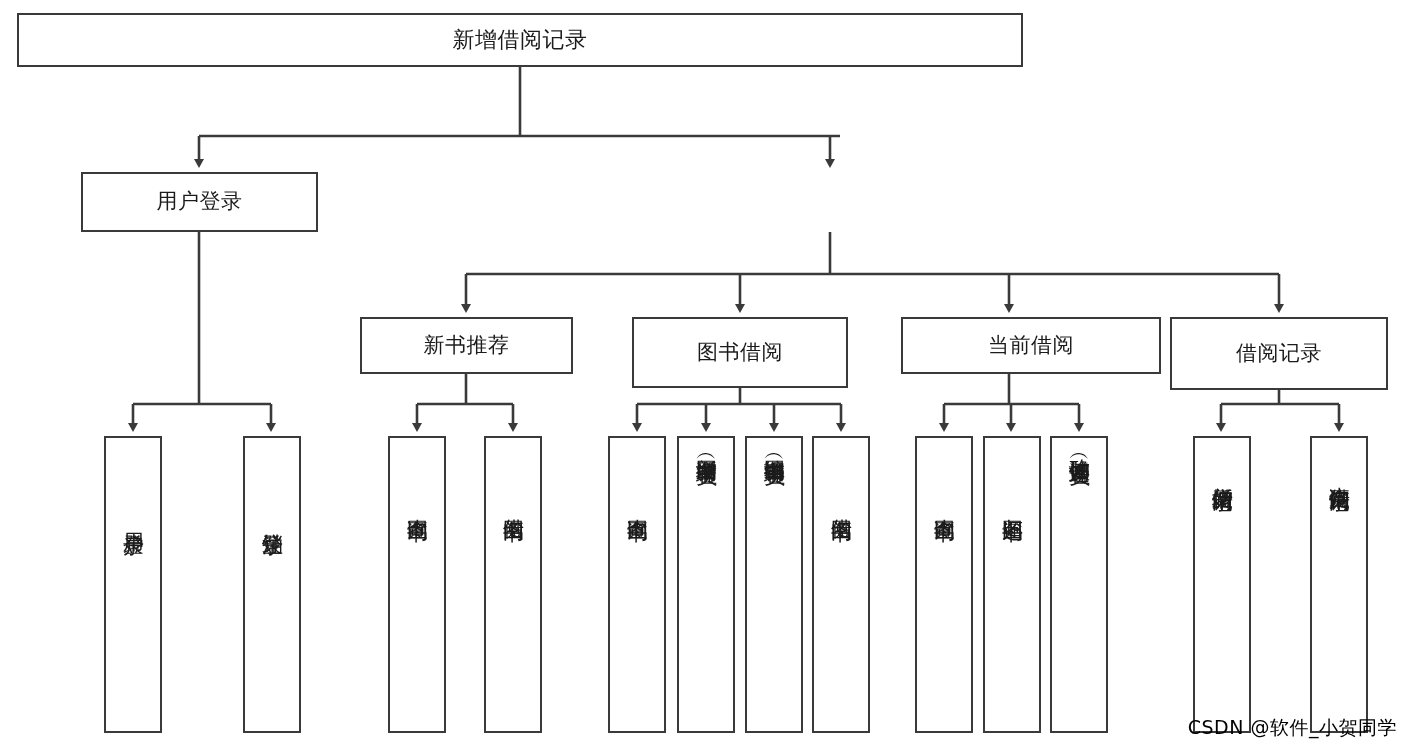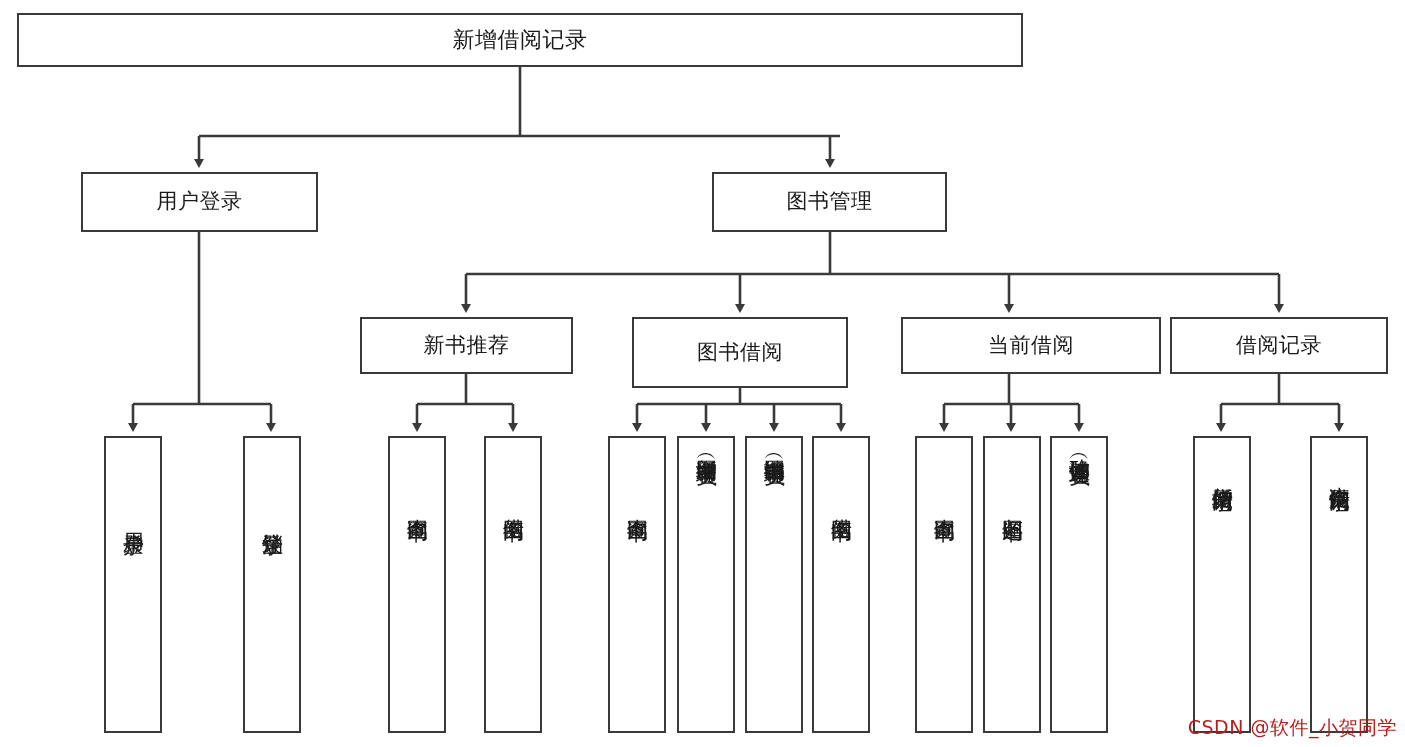--- a/index.html
+++ b/index.html
@@ -57,21 +57,21 @@
     white-space: nowrap;
   }
   .node-v.vtop {
     padding-top: 4px;
   }
   .watermark {
     position: absolute;
     right: 8px;
     bottom: 6px;
     font-size: 19px;
-    color: #b91c1c;
+    color: #000000;
     letter-spacing: 0.5px;
     z-index: 5;
     white-space: nowrap;
   }
 </style>
 </head>
 <body>
 
 <div id="canvas">
 
@@ -122,26 +122,25 @@
       <path d="M1279,374 L1279,404"></path>
       <path d="M1221,404 L1339,404"></path>
       <path d="M1221,404 L1221,424" marker-end="url(#arrow)"></path>
       <path d="M1339,404 L1339,424" marker-end="url(#arrow)"></path>
     </g>
   </svg>
 
   <div class="node node-h node-root" style="left:17px; top:13px; width:1006px; height:54px;">新增借阅记录</div>
 
   <div class="node node-h" style="left:81px; top:172px; width:237px; height:60px;">用户登录</div>
-  <div class="node node-h" style="left:712px; top:172px; width:235px; height:60px;">图书管理</div>
 
   <div class="node node-h" style="left:360px; top:317px; width:213px; height:57px;">新书推荐</div>
   <div class="node node-h" style="left:632px; top:317px; width:216px; height:71px;">图书借阅</div>
   <div class="node node-h" style="left:901px; top:317px; width:260px; height:57px;">当前借阅</div>
-  <div class="node node-h" style="left:1170px; top:317px; width:218px; height:57px;">借阅记录</div>
+  <div class="node node-h" style="left:1170px; top:317px; width:218px; height:73px;">借阅记录</div>
 
   <div class="node node-v" style="left:104px; top:436px; width:58px; height:297px; padding-top:78px;">用户登录</div>
   <div class="node node-v" style="left:243px; top:436px; width:58px; height:297px; padding-top:78px;">注销登录</div>
 
   <div class="node node-v" style="left:388px; top:436px; width:58px; height:297px; padding-top:64px;">查询图书</div>
   <div class="node node-v" style="left:484px; top:436px; width:58px; height:297px; padding-top:64px;">借阅图书</div>
 
   <div class="node node-v" style="left:608px; top:436px; width:58px; height:297px; padding-top:64px;">查询图书</div>
   <div class="node node-v vtop" style="left:677px; top:436px; width:58px; height:297px;">新增图书（管理员）</div>
   <div class="node node-v vtop" style="left:745px; top:436px; width:58px; height:297px;">编辑图书（管理员）</div>

